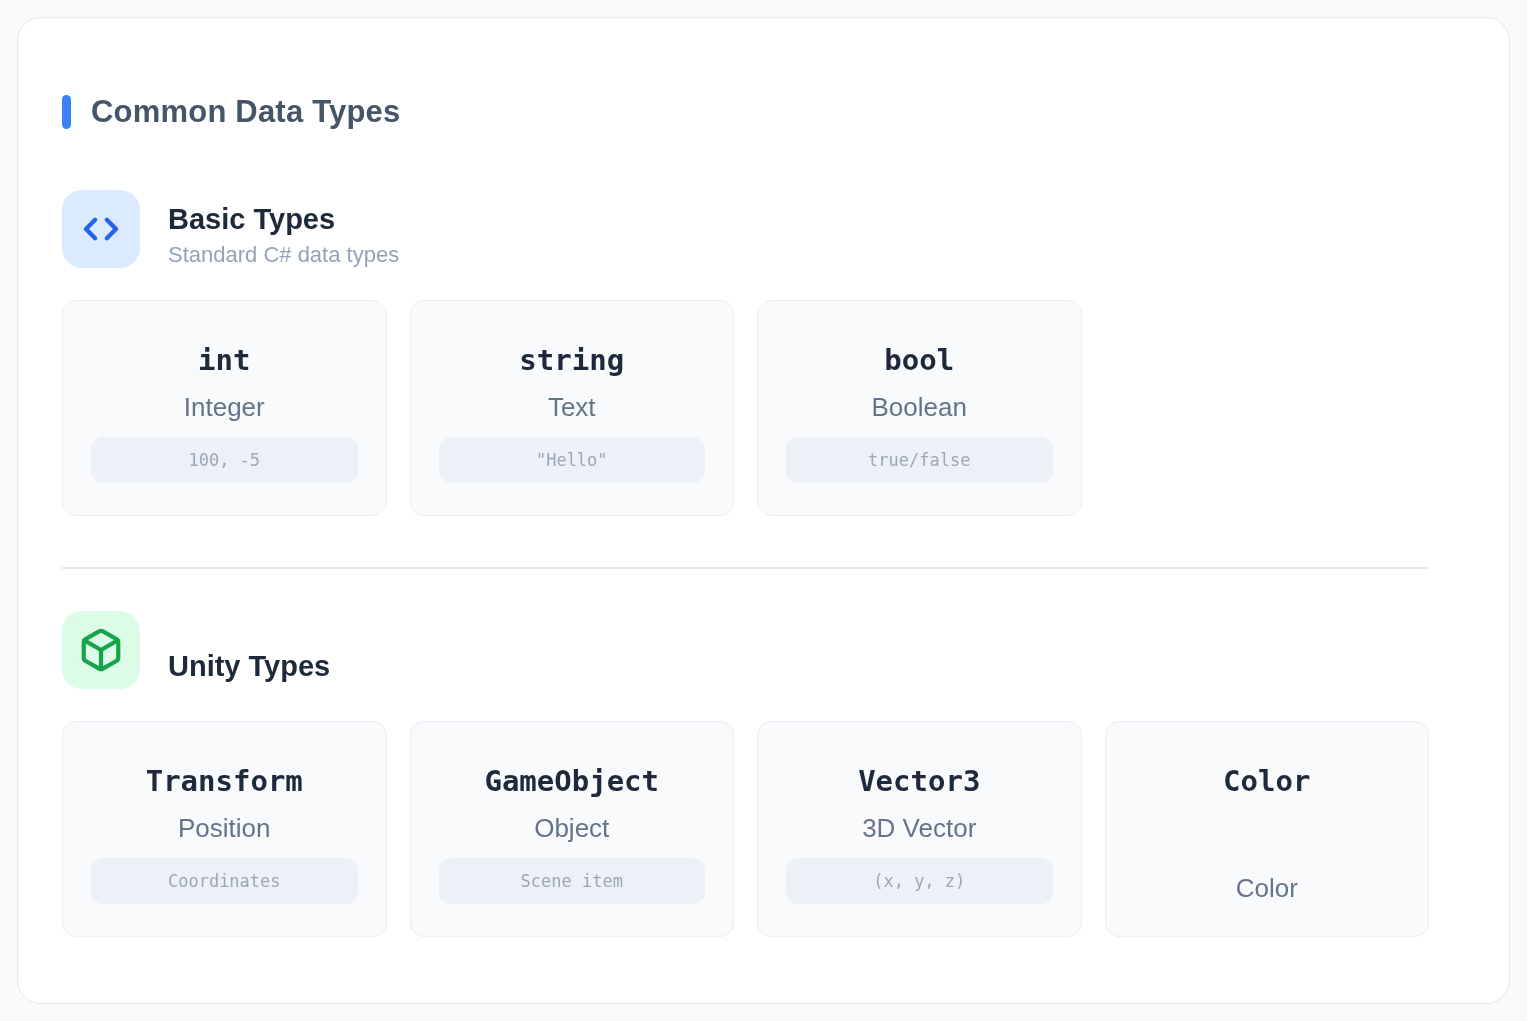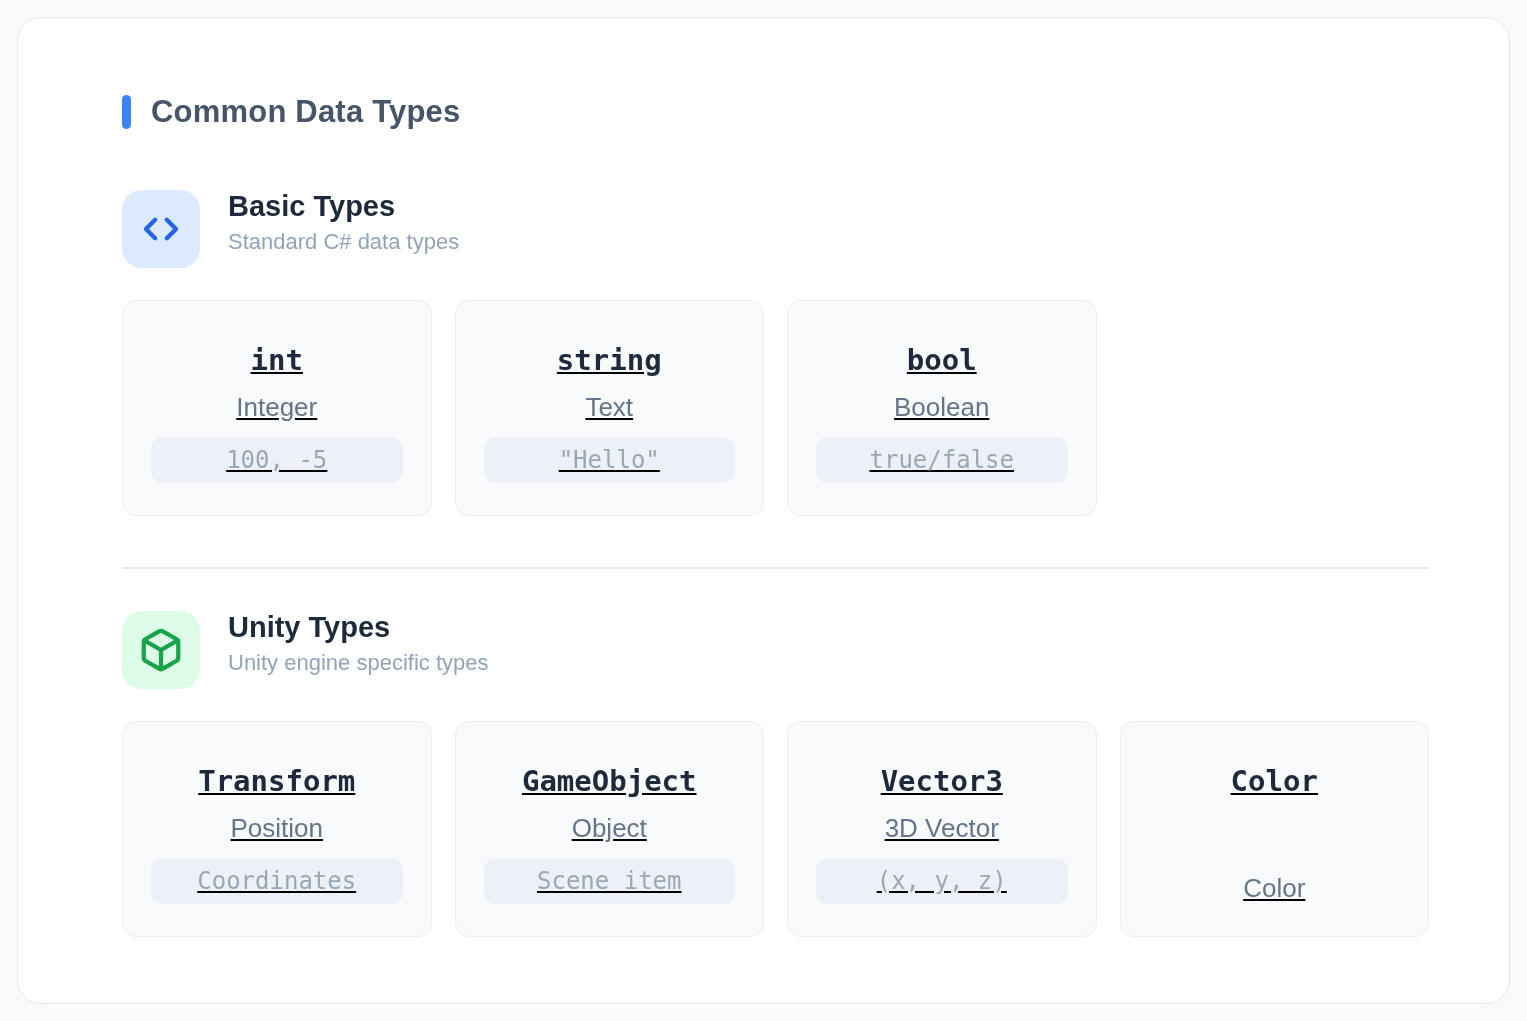--- a/index.html
+++ b/index.html
@@ -8,42 +8,42 @@
     background: #f8fafc;
     font-family: "Liberation Sans", sans-serif;
     overflow: hidden;
   }
   .surface {
     position: absolute;
     left: 17px; top: 17px; right: 17px; bottom: 17px;
     background: #ffffff;
     border: 1px solid #e2e8f0;
     border-radius: 24px;
-    padding: 76px 80px 0 104px;
+    padding: 76px 80px 0 44px;
   }
   
   .page-title-row {
     display: flex; align-items: center; gap: 20px;
     margin-bottom: 60px;
   }
   .accent-bar {
     width: 9px; height: 34px;
     border-radius: 5px;
     background: #3b82f6;
     flex: 0 0 auto;
   }
   .page-title {
     font-size: 31px;
     font-weight: 600;
     color: #475569;
     letter-spacing: 0.2px;
   }
   
   .section-header {
-    display: flex; align-items: flex-start; gap: 28px;
+    display: flex; align-items: flex-end; gap: 28px;
     margin-bottom: 32px;
   }
   .icon-tile {
     width: 78px; height: 78px;
     border-radius: 20px;
     display: flex; align-items: center; justify-content: center;
     flex: 0 0 auto;
   }
   .icon-tile.blue  { background: #dbeafe; }
   .icon-tile.green { background: #dcfce7; }
@@ -55,21 +55,20 @@
   }
   .section-subtitle {
     font-size: 22px;
     color: #94a3b8;
   }
   
   .card-grid {
     display: grid;
     grid-template-columns: repeat(4, 1fr);
     gap: 23px;
-    text-decoration: underline;
   }
   .type-card {
     background: #f8fafc;
     border: 1px solid #e9eef5;
     border-radius: 14px;
     height: 216px;
     padding: 30px 28px 32px 28px;
     display: flex;
     flex-direction: column;
     align-items: center;
@@ -87,21 +86,21 @@
     font-size: 26px;
     color: #64748b;
   }
   .type-example {
     width: 100%;
     background: #edf1f7;
     border-radius: 12px;
     height: 46px;
     display: flex; align-items: center; justify-content: center;
     font-family: "DejaVu Sans Mono", monospace;
-    font-size: 24px;
+    font-size: 17px;
     color: #9aa7b8;
     text-align: center;
   }
   .divider {
     border: none;
     border-top: 2px solid #e5eaef;
     margin: 51px 0 42px 0;
   }
   .icon-tile svg { display: block; }
 </style>
@@ -151,21 +150,20 @@
   <div class="section-header">
     <div class="icon-tile green">
       <svg width="46" height="46" viewBox="0 0 24 24" fill="none" stroke="#16a34a" stroke-width="2.2" stroke-linecap="round" stroke-linejoin="round">
         <path d="M21 8a2 2 0 0 0-1-1.73l-7-4a2 2 0 0 0-2 0l-7 4A2 2 0 0 0 3 8v8a2 2 0 0 0 1 1.73l7 4a2 2 0 0 0 2 0l7-4A2 2 0 0 0 21 16Z"></path>
         <path d="m3.3 7 8.7 5 8.7-5"></path>
         <path d="M12 22V12"></path>
       </svg>
     </div>
     <div>
       <div class="section-title">Unity Types</div>
-      <div class="section-subtitle">Unity engine specific types</div>
     </div>
   </div>
 
   <div class="card-grid">
     <div class="type-card">
       <div class="type-name">Transform</div>
       <div class="type-label">Position</div>
       <div class="type-example">Coordinates</div>
     </div>
     <div class="type-card">

